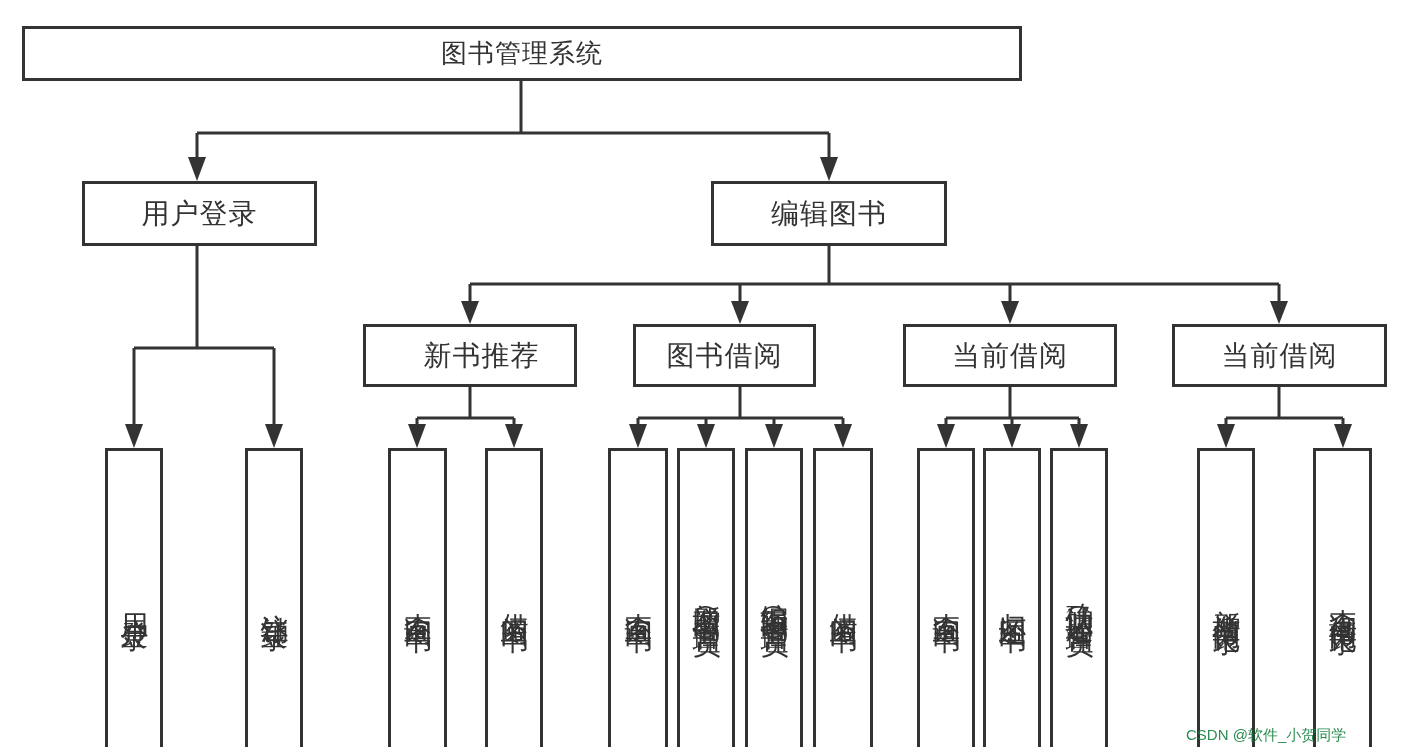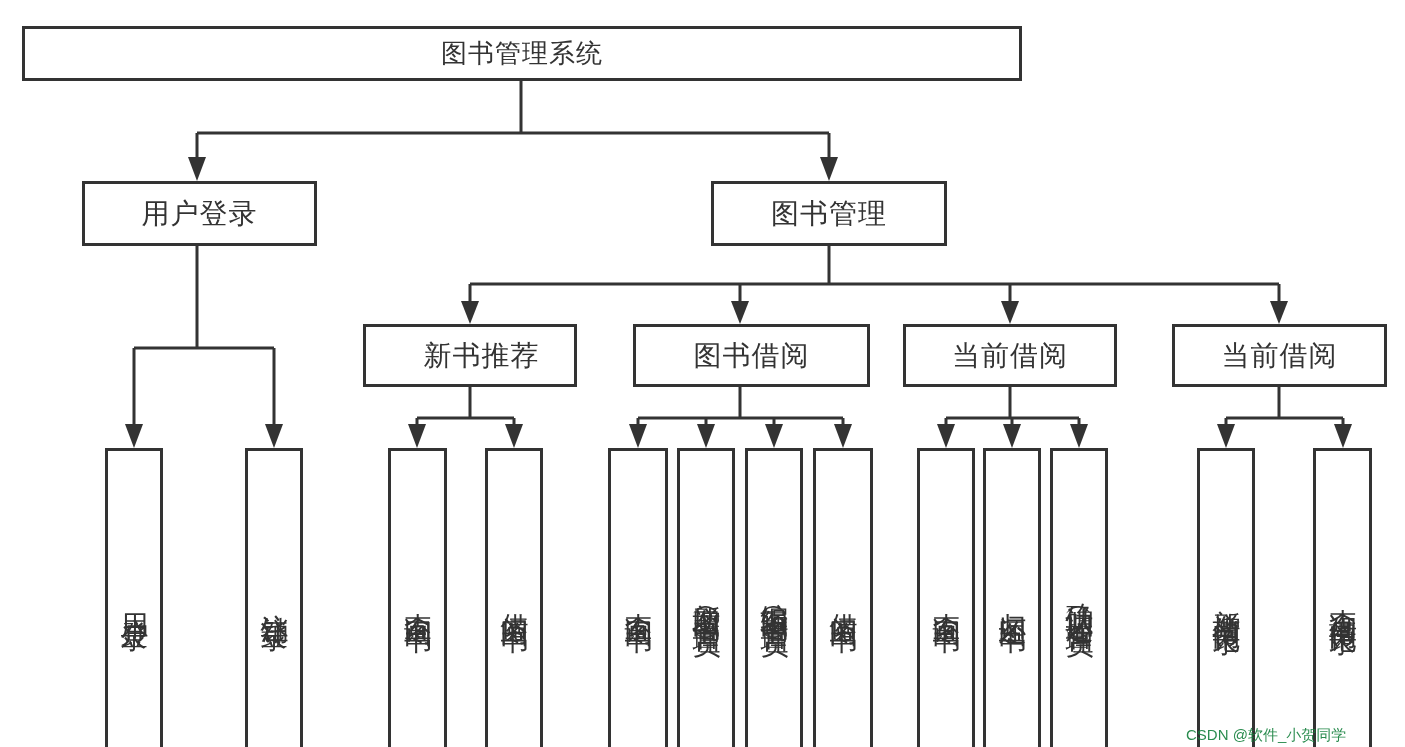--- a/index.html
+++ b/index.html
@@ -115,24 +115,24 @@
     <g>
       <path class="line" d="M1279 375 V406 M1226 406 H1343 M1226 406 V414 M1343 406 V414"></path>
       <path class="head" d="M1226 436 L1217 412 L1235 412 Z"></path>
       <path class="head" d="M1343 436 L1334 412 L1352 412 Z"></path>
     </g>
   </svg>
 
   <div class="box hbox root" style="left:22px; top:14px; width:1000px; height:55px;">图书管理系统</div>
 
   <div class="box hbox" style="left:82px; top:169px; width:235px; height:65px;">用户登录</div>
-  <div class="box hbox" style="left:711px; top:169px; width:236px; height:65px;">图书管理</div>
+  <div class="box hbox" style="left:711px; top:169px; width:236px; height:65px;">编辑图书</div>
 
   <div class="box hbox" style="left:363px; top:312px; width:214px; height:63px;padding-left:23px;">新书推荐</div>
-  <div class="box hbox" style="left:633px; top:312px; width:237px; height:63px;">图书借阅</div>
+  <div class="box hbox" style="left:633px; top:312px; width:183px; height:63px;">图书借阅</div>
   <div class="box hbox" style="left:903px; top:312px; width:214px; height:63px;">当前借阅</div>
   <div class="box hbox" style="left:1172px; top:312px; width:215px; height:63px;">当前借阅</div>
 
   <div class="box vbox" style="left:105px; top:436px; width:58px; height:302px;">
     <span class="vtext">用户登录</span>
   </div>
   <div class="box vbox" style="left:245px; top:436px; width:58px; height:302px;">
     <span class="vtext">注销登录</span>
   </div>
 

